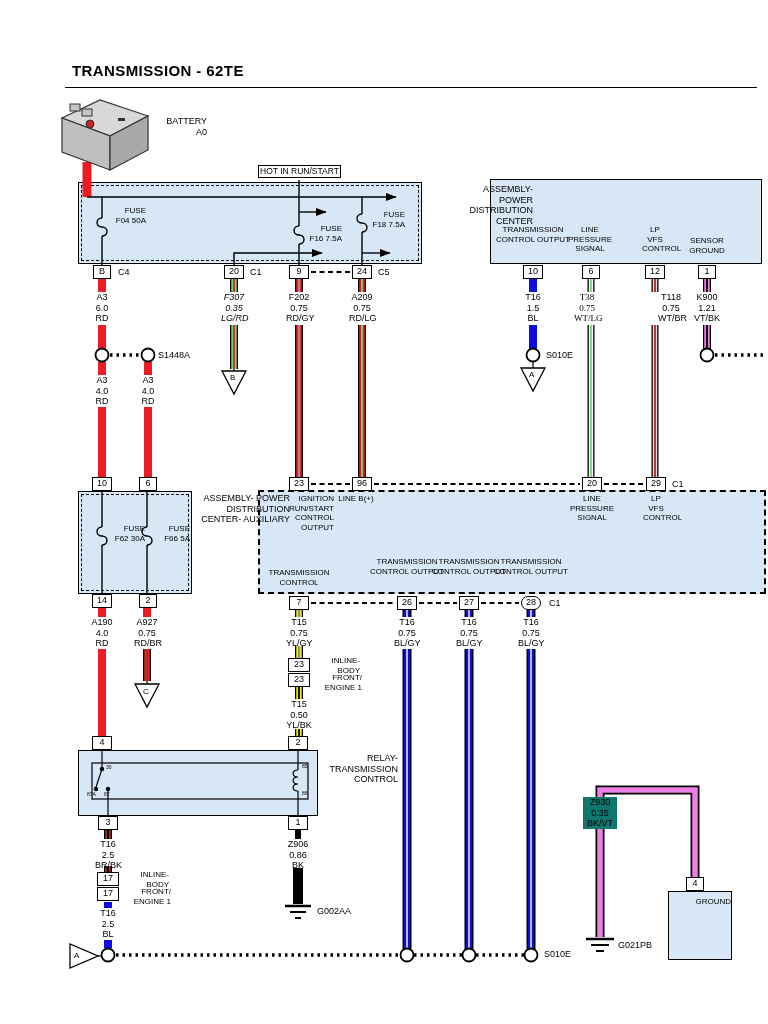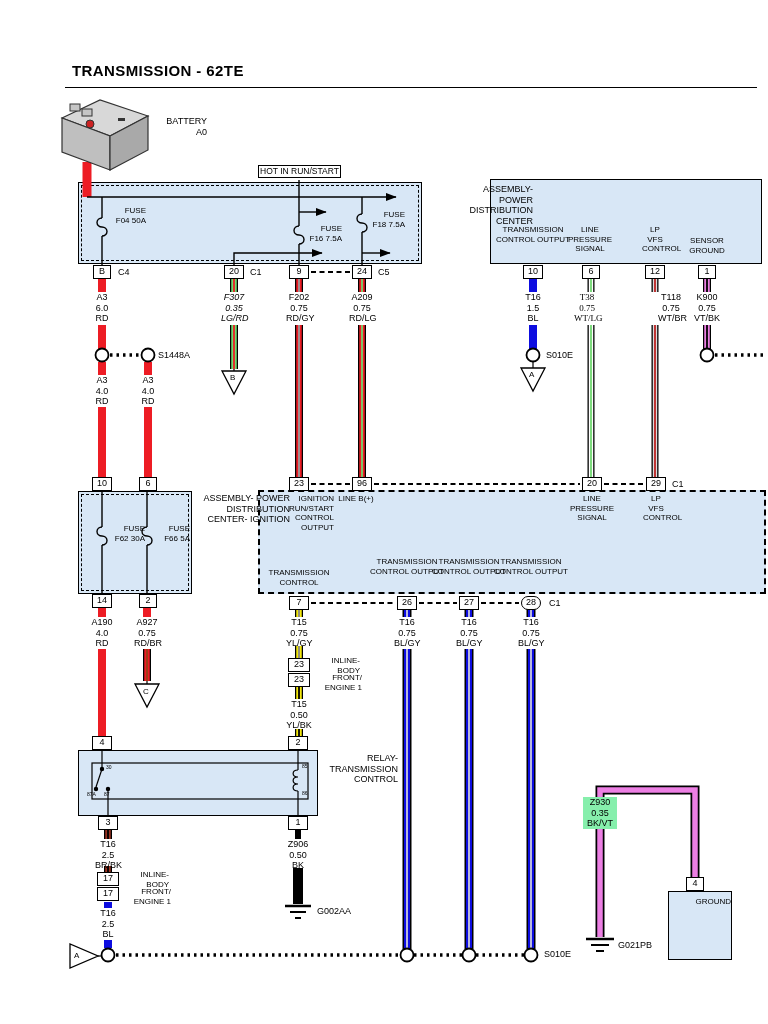--- a/index.html
+++ b/index.html
@@ -14,21 +14,21 @@
   .pin-w{width:22px;}
   .box{position:absolute;box-sizing:border-box;background:#d8e7f6;border:1.6px solid #000;}
   .box-dashed{position:absolute;box-sizing:border-box;background:#d8e7f6;border:2px dashed #000;}
   .dash-inner{position:absolute;inset:2px;border:1.4px dashed #000;pointer-events:none;}
   .title{position:absolute;font-size:15px;font-weight:bold;letter-spacing:.4px;}
   .rule{position:absolute;border-top:1.6px solid #000;}
   .hotbox{position:absolute;background:#fff;border:1.2px solid #000;font-size:8.5px;
           line-height:11px;padding:0 1px;white-space:nowrap;}
   .term{position:absolute;font-size:5px;line-height:6px;}
   .tril{position:absolute;font-size:8px;line-height:9px;}
-  .bgw{background:#86efac;}
+  .bgw{background:#0f766e;}
   svg{position:absolute;left:0;top:0;}
 </style>
 </head>
 <body>
 
 <div id="canvas">
 
   <div class="title" style="left:72px;top:62px;">TRANSMISSION - 62TE</div>
   <div class="rule" style="left:65px;top:87px;width:692px;"></div>
 
@@ -315,31 +315,31 @@
   <div class="pin" style="left:645px;top:265px;">12</div>
   <div class="pin pin-s" style="left:698px;top:265px;">1</div>
 
   <div class="lbl" style="left:89px;top:292px;width:26px;">A3 6.0 RD</div>
   <div class="lbl" style="left:221px;top:292px;width:26px;font-style:italic;">F307 0.35 LG/RD</div>
   <div class="lbl" style="left:286px;top:292px;width:26px;">F202 0.75 RD/GY</div>
   <div class="lbl" style="left:349px;top:292px;width:26px;">A209 0.75 RD/LG</div>
   <div class="lbl" style="left:520px;top:292px;width:26px;">T16 1.5 BL</div>
   <div class="lbl" style="left:574px;top:292px;width:26px;font-family:Liberation Serif, serif;">T38 0.75 WT/LG</div>
   <div class="lbl" style="left:642px;top:292px;width:26px;margin-left:16px;">T118 0.75 WT/BR</div>
-  <div class="lbl" style="left:694px;top:292px;width:26px;">K900 0.75 VT/BK</div>
+  <div class="lbl" style="left:694px;top:292px;width:26px;">K900 1.21 VT/BK</div>
 
   <div class="lbl lbl-l" style="left:158px;top:350px;">S1448A</div>
   <div class="lbl lbl-l" style="left:546px;top:350px;">S010E</div>
   <div class="tril" style="left:529px;top:370px;">A</div>
   <div class="tril" style="left:230px;top:373px;">B</div>
 
   <div class="lbl" style="left:89px;top:375px;width:26px;">A3 4.0 RD</div>
   <div class="lbl" style="left:135px;top:375px;width:26px;">A3 4.0 RD</div>
 
-  <div class="lbl lbl-l" style="left:198px;top:493px;width:92px;">ASSEMBLY- POWER DISTRIBUTION CENTER- IGNITION</div>
+  <div class="lbl lbl-l" style="left:198px;top:493px;width:92px;">ASSEMBLY- POWER DISTRIBUTION CENTER- AUXILIARY</div>
   <div class="lbl lbl-l sm" style="left:111px;top:524px;width:34px;">FUSE F62 30A</div>
   <div class="lbl lbl-l sm" style="left:156px;top:524px;width:34px;">FUSE F66 5A</div>
   <div class="pin" style="left:92px;top:477px;">10</div>
   <div class="pin pin-s" style="left:139px;top:477px;">6</div>
   <div class="pin" style="left:92px;top:594px;">14</div>
   <div class="pin pin-s" style="left:139px;top:594px;">2</div>
 
   <div class="pin" style="left:289px;top:477px;">23</div>
   <div class="pin" style="left:352px;top:477px;">96</div>
   <div class="pin" style="left:582px;top:477px;">20</div>
@@ -385,21 +385,21 @@
   <div class="term" style="left:302px;top:790px;">86</div>
 
   <div class="lbl" style="left:95px;top:839px;width:26px;">T16 2.5 BR/BK</div>
   <div class="pin pin-w" style="left:97px;top:872px;">17</div>
   <div class="pin pin-w" style="left:97px;top:887px;">17</div>
   <div class="lbl lbl-l sm" style="left:123px;top:870px;width:46px;">INLINE- BODY</div>
   <div class="lbl lbl-l sm" style="left:123px;top:887px;width:48px;">FRONT/ ENGINE 1</div>
   <div class="lbl" style="left:95px;top:908px;width:26px;">T16 2.5 BL</div>
   <div class="tril" style="left:74px;top:951px;">A</div>
 
-  <div class="lbl" style="left:285px;top:839px;width:26px;">Z906 0.50 BK</div>
+  <div class="lbl" style="left:285px;top:839px;width:26px;">Z906 0.86 BK</div>
   <div class="lbl lbl-l" style="left:317px;top:906px;">G002AA</div>
 
   <div class="lbl bgw" style="left:583px;top:797px;width:34px;">Z930 0.35 BK/VT</div>
   <div class="lbl lbl-l" style="left:618px;top:940px;">G021PB</div>
   <div class="pin pin-s" style="left:686px;top:877px;">4</div>
   <div class="lbl lbl-l sm" style="left:675px;top:897px;width:56px;">GROUND</div>
   <div class="lbl lbl-l" style="left:544px;top:949px;">S010E</div>
 
 </div>
 

